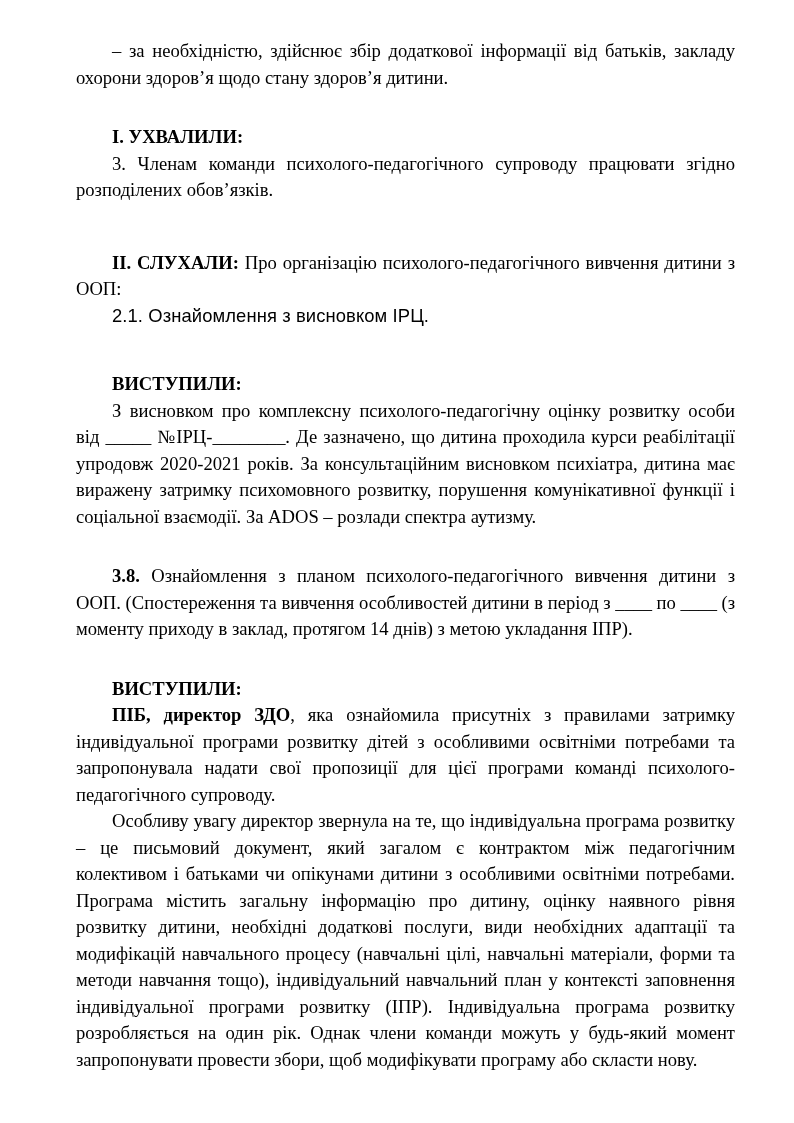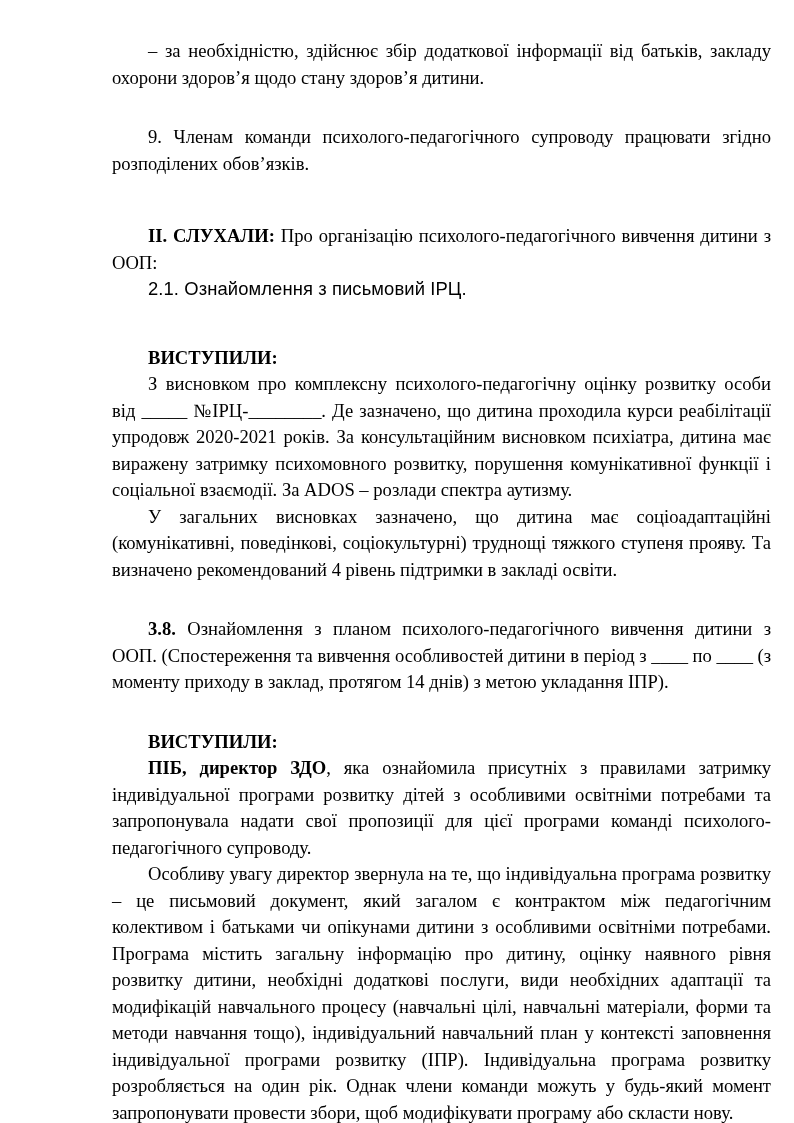--- a/index.html
+++ b/index.html
@@ -16,21 +16,21 @@
     color: #000000;
     -webkit-font-smoothing: antialiased;
   }
 
   .page {
     position: relative;
     width: 794px;
     height: 1123px;
     background: #ffffff;
     box-sizing: border-box;
-    padding: 38px 59px 0 112px;
+    padding: 38px 59px 0 76px;
   }
 
   .doc-body {
     width: 659px;
   }
 
   
   p {
     margin: 0;
     font-size: 18.6px;
@@ -79,38 +79,38 @@
 </head>
 <body>
 
 <div class="page">
   <div class="doc-body">
 
     <p class="indent">– за необхідністю, здійснює збір додаткової інформації від батьків, закладу охорони здоров’я щодо стану здоров’я дитини.</p>
 
     <div class="gap-md"></div>
 
+    <p class="heading">I. УХВАЛИЛИ:</p>
 
 
-    <p class="indent">9. Членам команди психолого-педагогічного супроводу працювати згідно розподілених обов’язків.</p>
+    <p class="indent">3. Членам команди психолого-педагогічного супроводу працювати згідно розподілених обов’язків.</p>
 
     <div class="gap-xl"></div>
 
     <p class="indent"><span class="b">II. СЛУХАЛИ:</span><span> Про організацію психолого-педагогічного вивчення дитини з ООП:</span></p>
 
-    <p class="sans-line"><span class="b">2.1.</span><span> Ознайомлення з письмовий ІРЦ.</span></p>
+    <p class="sans-line"><span class="b">2.1.</span><span> Ознайомлення з висновком ІРЦ.</span></p>
 
     <div class="gap-lg"></div>
 
     <p class="heading">ВИСТУПИЛИ:</p>
 
 
     <p class="indent"><span>З висновком про комплексну психолого-педагогічну оцінку розвитку особи від </span><span class="fill">_____</span><span> №ІРЦ-</span><span class="fill">________</span><span>. Де зазначено, що дитина проходила курси реабілітації упродовж 2020-2021 років. За консультаційним висновком психіатра, дитина має виражену затримку психомовного розвитку, порушення комунікативної функції і соціальної взаємодії. За ADOS – розлади спектра аутизму.</span></p>
 
-    <p class="indent">У загальних висновках зазначено, що дитина має соціоадаптаційні (комунікативні, поведінкові, соціокультурні) труднощі тяжкого ступеня прояву. Та визначено рекомендований 4 рівень підтримки в закладі освіти.</p>
 
     <div class="gap-md"></div>
 
     <p class="indent"><span class="b">3.8.</span><span> Ознайомлення з планом психолого-педагогічного вивчення дитини  з ООП. (Спостереження та вивчення особливостей дитини в період з </span><span class="fill">____</span><span> по </span><span class="fill">____</span><span> (з моменту приходу в заклад, протягом 14 днів) з метою укладання ІПР).</span></p>
 
     <div class="gap-md"></div>
 
     <p class="heading">ВИСТУПИЛИ:</p>
 
     <p class="indent"><span class="b">ПІБ, директор ЗДО</span><span>, яка ознайомила присутніх з правилами затримку індивідуальної програми розвитку дітей з особливими освітніми потребами та запропонувала надати свої пропозиції для цієї програми команді психолого-педагогічного супроводу.</span></p>

